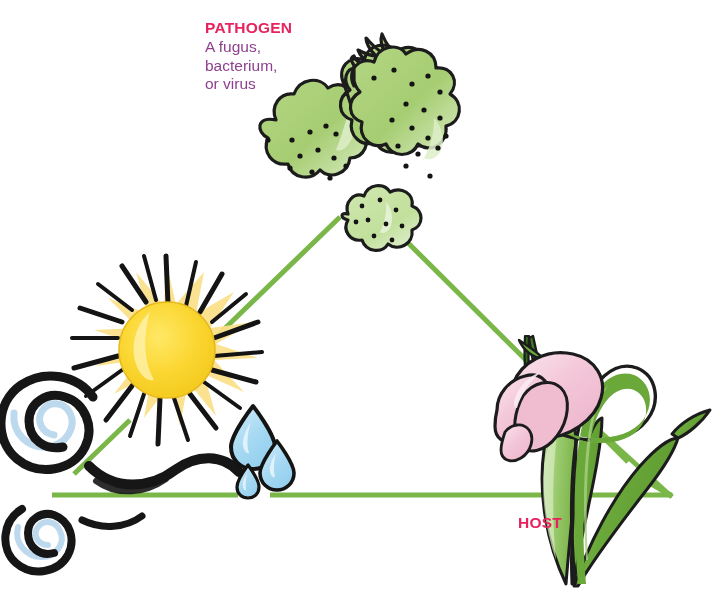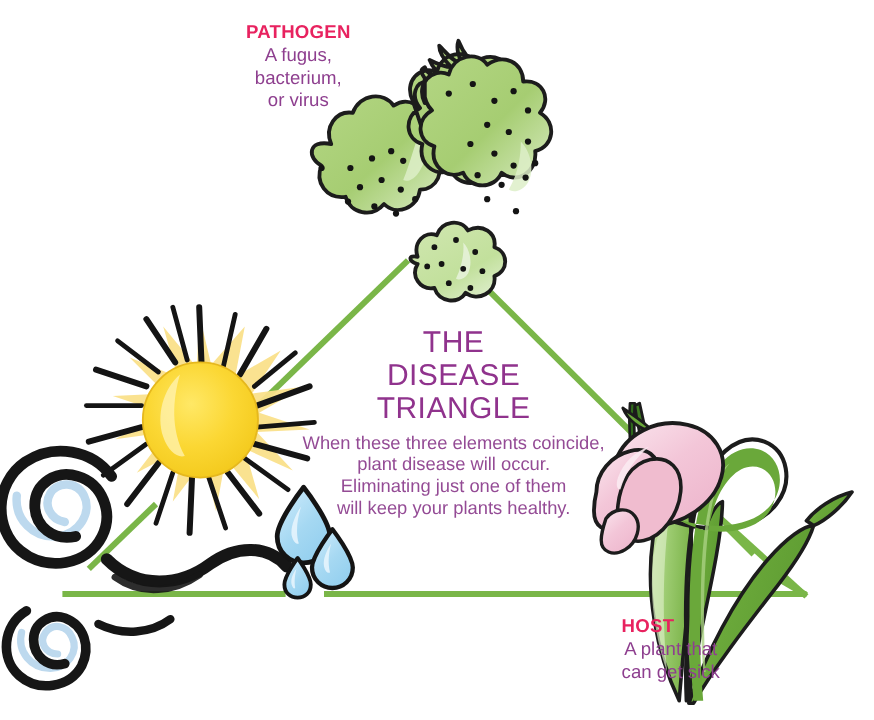--- a/index.html
+++ b/index.html
@@ -35,21 +35,20 @@
     color: #e8225f;
     margin: 0 0 1px 0;
     white-space: nowrap;
   }
   .label-sub {
     font-size: 15.5px;
     font-weight: 400;
     color: #8e3f8f;
     margin: 0;
     white-space: pre-line;
-    text-align: center;
   }
 
   #pathogen-block { left: 205px; top: 19px; }
   #environment-block { left: 104px; top: 509px; }
   #host-block { left: 497px; top: 514px; margin-left: 21px; }
 
   
   #center-block {
     position: absolute;
     left: 228px;
@@ -373,27 +372,16 @@
   <div class="label-block" id="pathogen-block">
     <p class="label-head">PATHOGEN</p>
     <p class="label-sub">A fugus,
 bacterium,
 or virus</p>
   </div>
 
 
   <div class="label-block" id="host-block">
     <p class="label-head">HOST</p>
-    <p class="label-sub">A plant that
-can get sick</p>
   </div>
 
-  <div id="center-block">
-    <p id="center-title">THE
-DISEASE
-TRIANGLE</p>
-    <p id="center-body">When these three elements coincide,
-plant disease will occur.
-Eliminating just one of them
-will keep your plants healthy.</p>
-  </div>
 
 </div>
 
 </body></html>

